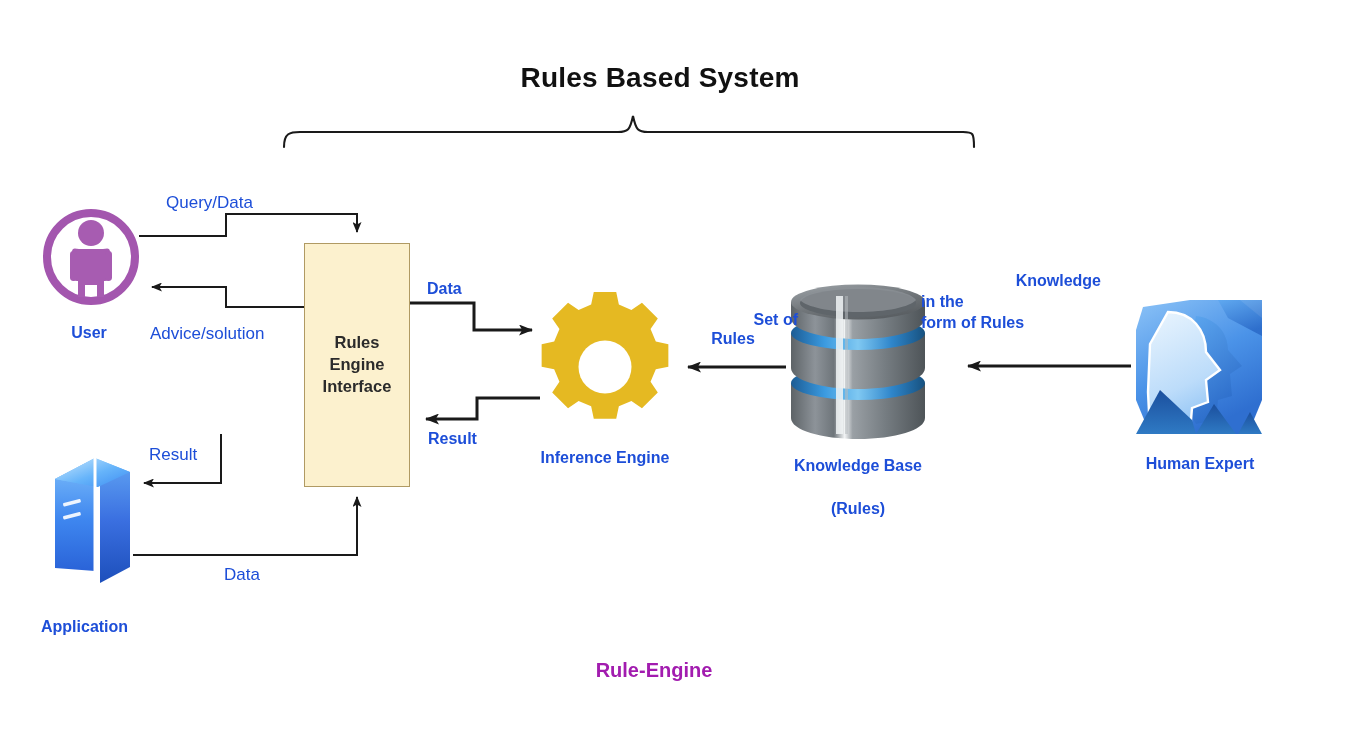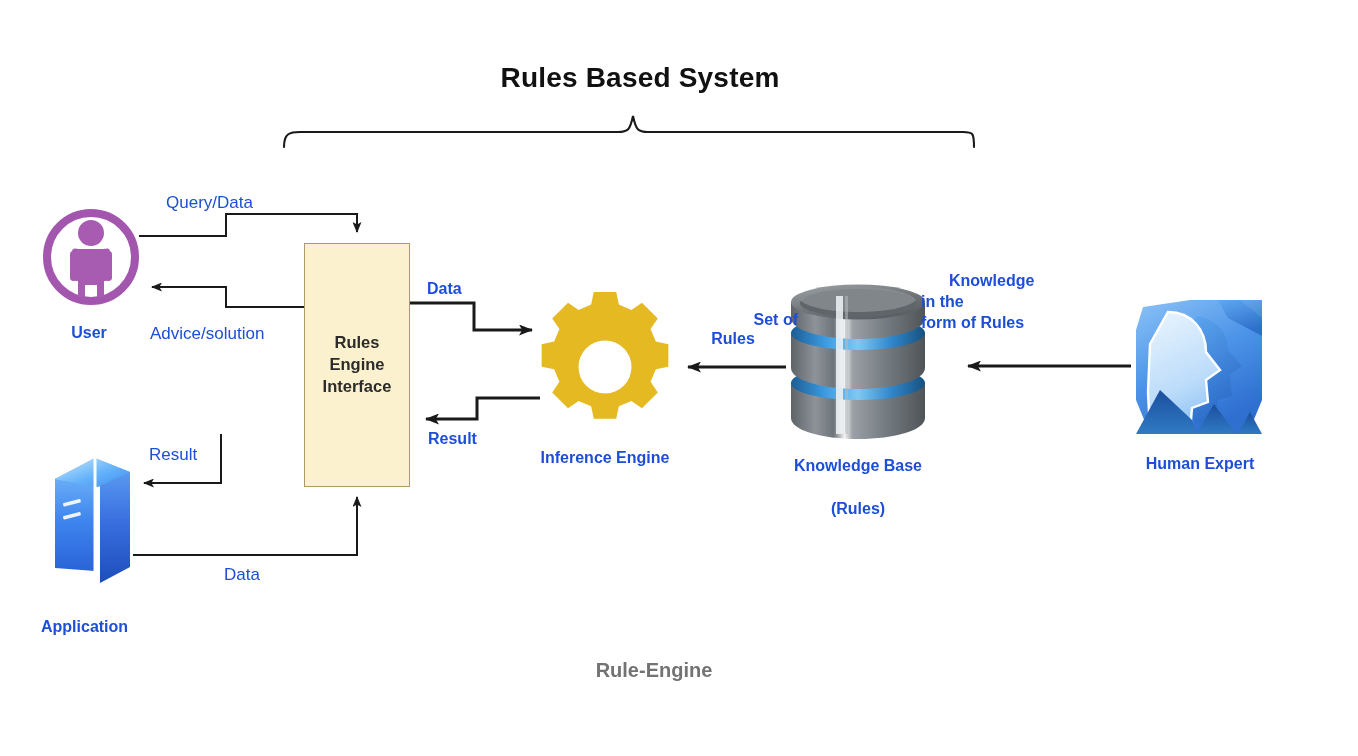--- a/index.html
+++ b/index.html
@@ -49,30 +49,31 @@
   #title-main {
     position: absolute;
     left: 0;
     top: 62px;
     width: 1280px;
     text-align: center;
     font-size: 28px;
     font-weight: bold;
     color: #111111;
     letter-spacing: 0.2px;
+    padding-left: 20px;
   }
   #caption-bottom {
     position: absolute;
     left: 0;
     top: 659px;
     width: 1308px;
     text-align: center;
     font-size: 20px;
     font-weight: bold;
-    color: #737373;
+    color: #a21caf;
   }
   #rules-engine-box {
     position: absolute;
     left: 304px;
     top: 243px;
     width: 106px;
     height: 244px;
     background: #fcf1ce;
     border: 1px solid #b09a63;
     box-sizing: border-box;
@@ -272,21 +273,21 @@
 
   <div class="lbl lbl-plain" style="left:150px; top:324px;">Advice/solution</div>
 
   <div class="lbl lbl-bold" style="left:427px; top:280px;">Data</div>
 
   <div class="lbl lbl-bold" style="left:428px; top:430px;">Result</div>
 
   <div class="lbl lbl-bold" style="left:668px; top:311px; width:130px; text-align:right;">Set of</div>
   <div class="lbl lbl-bold" style="left:668px; top:330px; width:130px; text-align:center;">Rules</div>
 
-  <div class="lbl lbl-bold" style="left:949px; top:272px; width:180px; text-align:left;">Knowledge</div>
+  <div class="lbl lbl-bold" style="left:921px; top:272px; width:180px; text-align:right;">Knowledge</div>
   <div class="lbl lbl-bold" style="left:921px; top:293px; width:180px; text-align:left;">in the</div>
   <div class="lbl lbl-bold" style="left:921px; top:314px; width:180px; text-align:left;">form of Rules</div>
 
   <div class="lbl lbl-plain" style="left:149px; top:445px;">Result</div>
 
   <div class="lbl lbl-plain" style="left:224px; top:565px;">Data</div>
 
   <div id="caption-bottom">Rule-Engine</div>
 
 </div>

